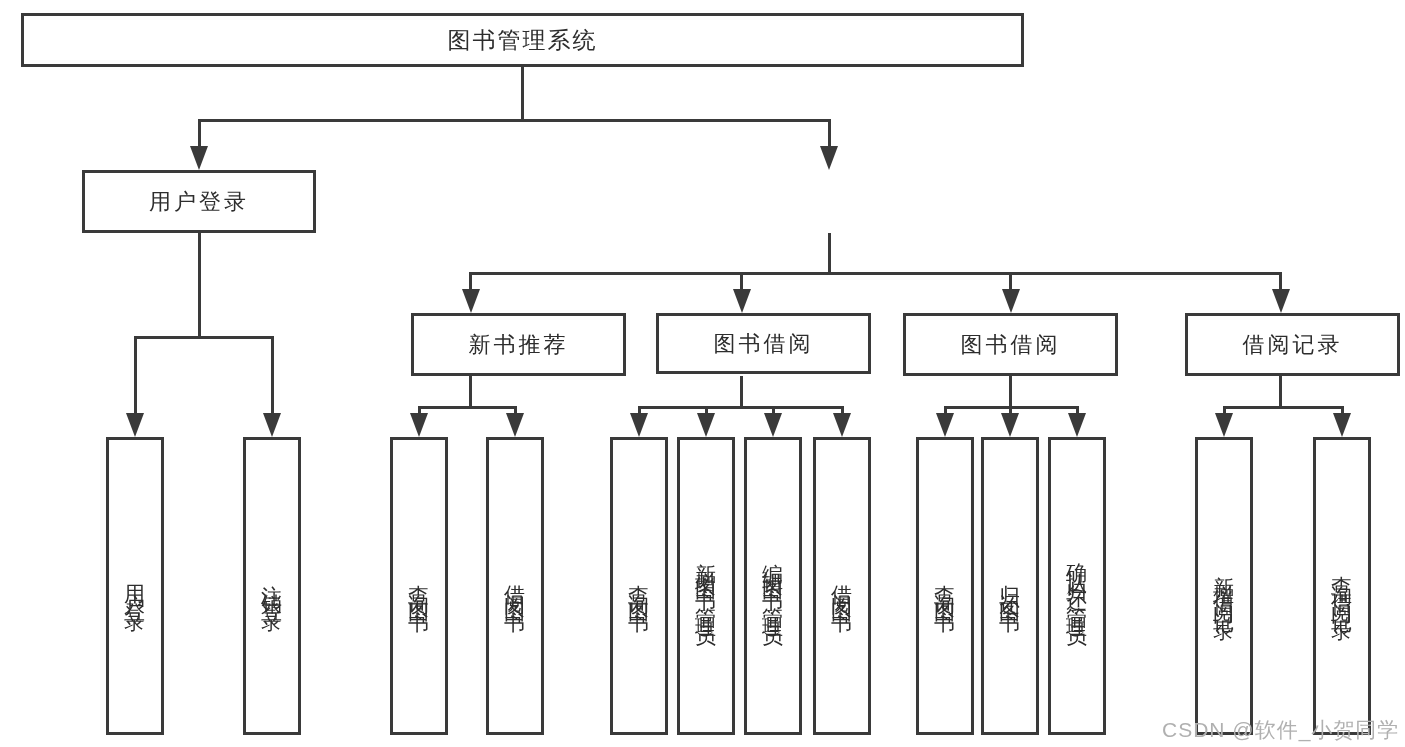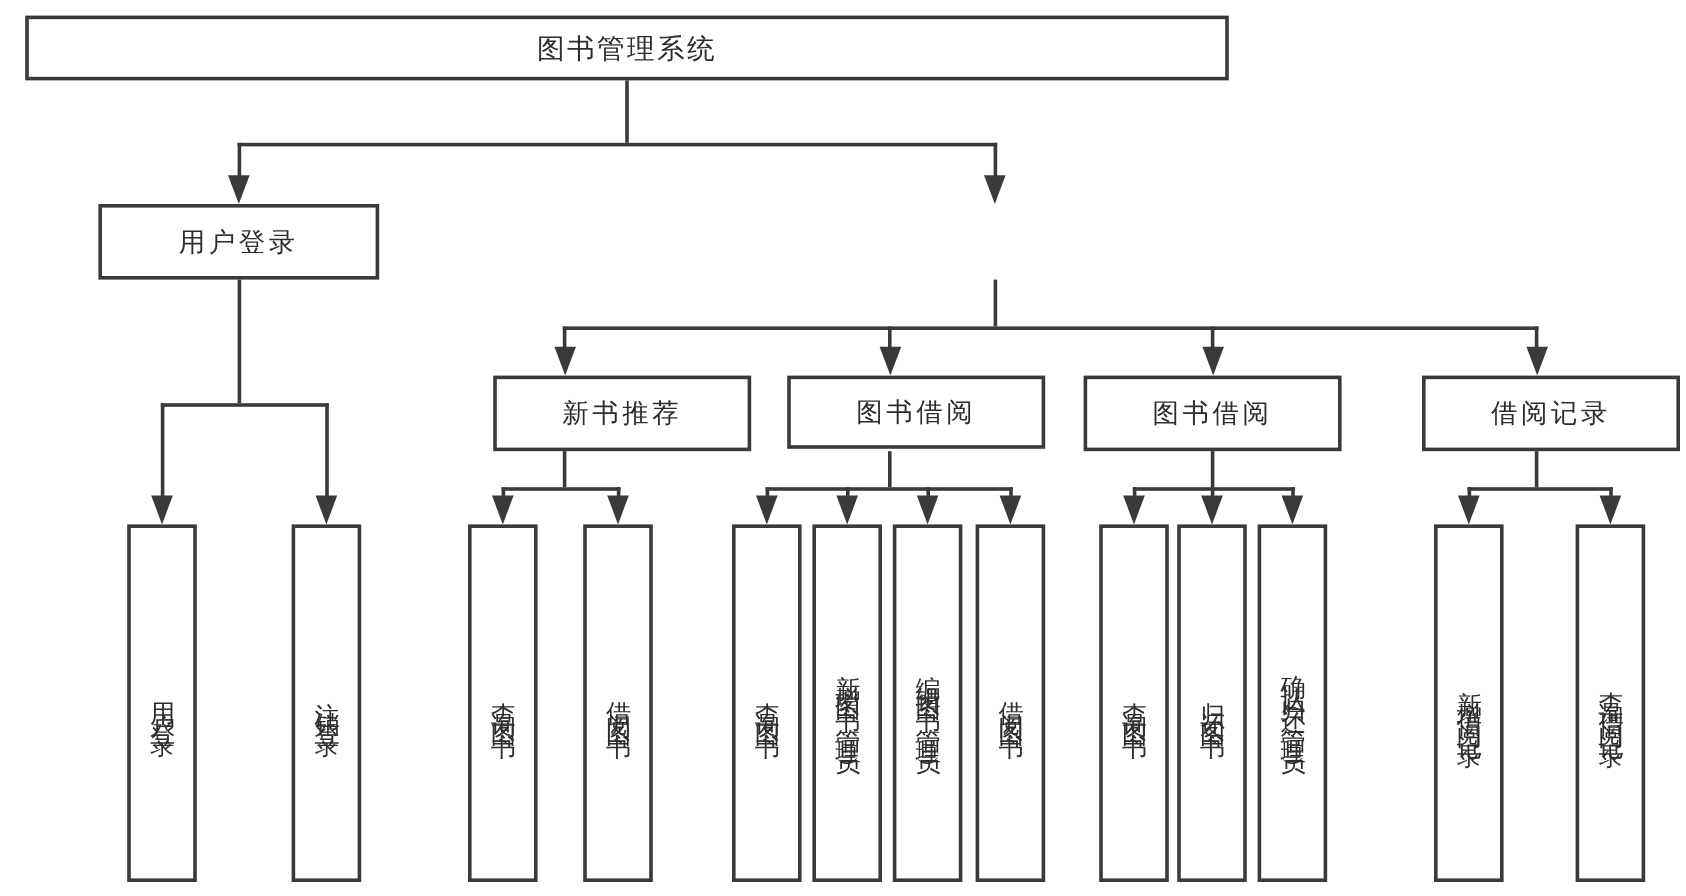--- a/index.html
+++ b/index.html
@@ -176,14 +176,15 @@
     <span class="vtext">确认归还（管理员）</span>
   </div>
 
   <div class="box" style="left:1195px; top:437px; width:58px; height:298px;">
     <span class="vtext">新增借阅记录</span>
   </div>
   <div class="box" style="left:1313px; top:437px; width:58px; height:298px;">
     <span class="vtext">查询借阅记录</span>
   </div>
 
+  <div class="watermark">CSDN @软件_小贺同学</div>
 
 </div>
 
 </body></html>

